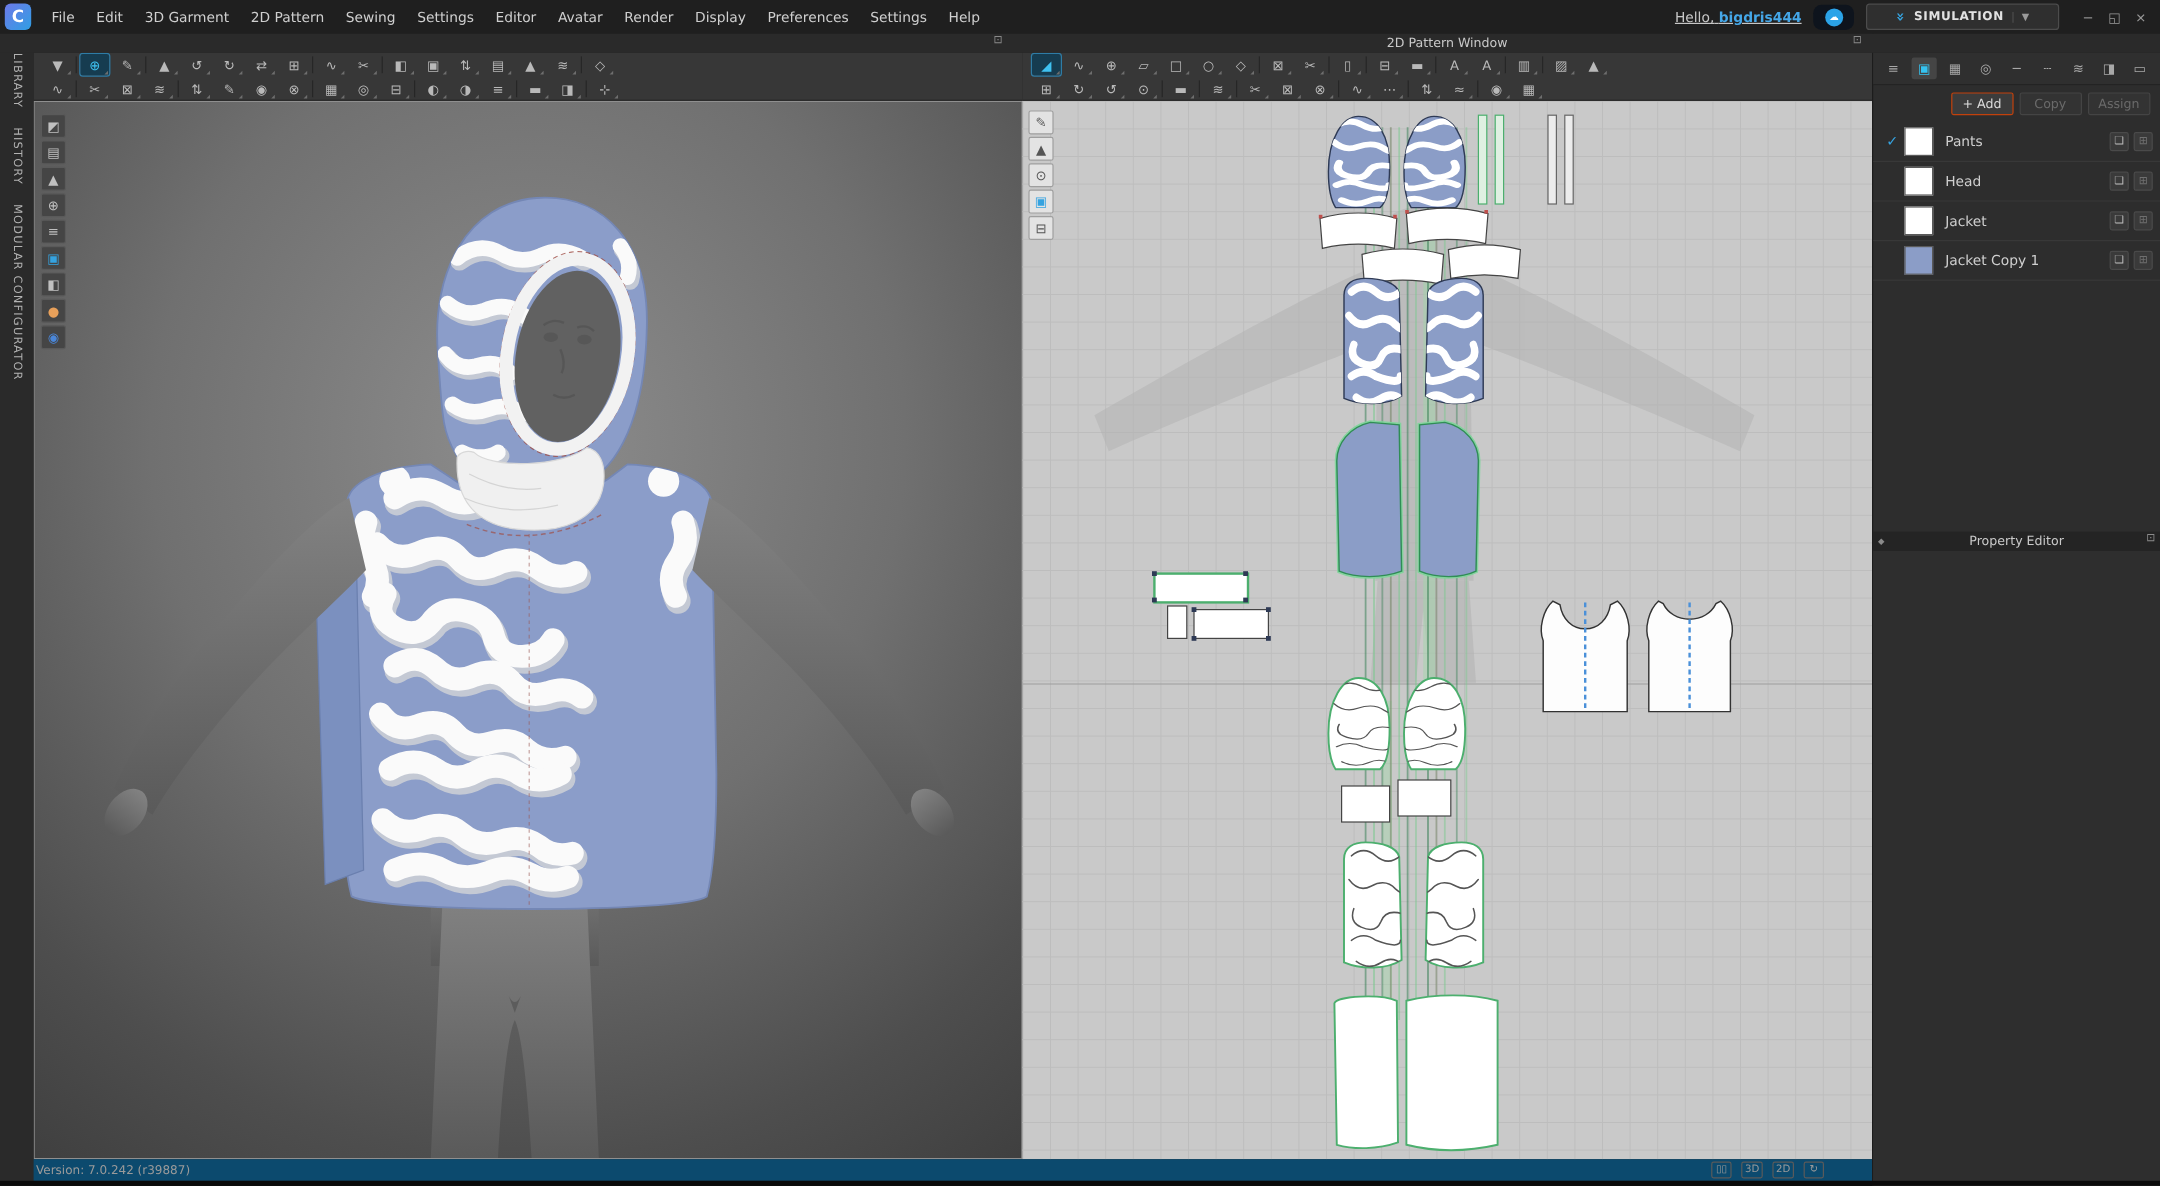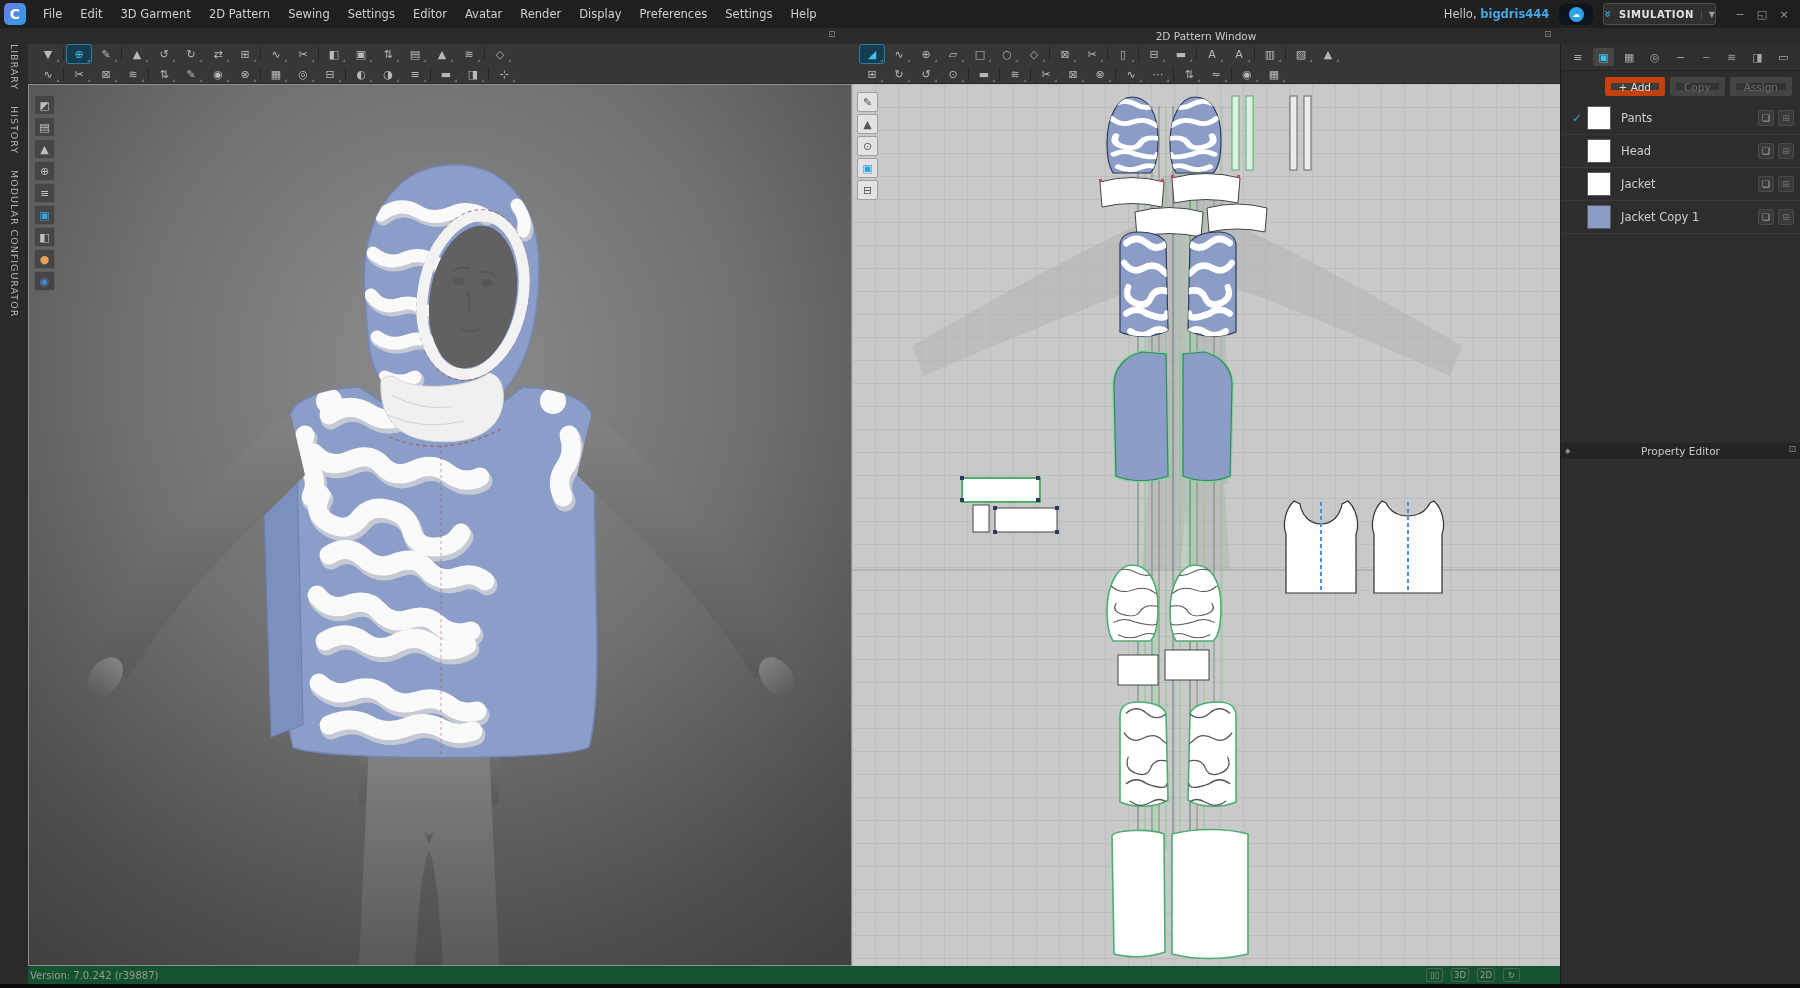--- a/index.html
+++ b/index.html
@@ -5,25 +5,25 @@
   html,body{margin:0;padding:0;background:#000;}
   *{box-sizing:border-box;font-family:"DejaVu Sans","Liberation Sans",sans-serif;}
   #app{position:relative;width:1800px;height:988px;background:#262626;overflow:hidden;}
 
   
   .menubar{position:absolute;left:0;top:0;width:1800px;height:28px;background:#1f1f1f;display:flex;align-items:center;z-index:30;}
   .logo{width:22px;height:22px;margin:0 8px 0 4px;border-radius:5px;background:linear-gradient(135deg,#6d79e8,#2f9fe4);color:#fff;font-weight:bold;font-size:14px;display:flex;align-items:center;justify-content:center;}
   .menu-items{display:flex;align-items:center;}
   .menu-item{color:#cfcfcf;font-size:11.5px;padding:0 9px;height:28px;display:flex;align-items:center;cursor:default;}
   .mb-right{position:absolute;right:8px;top:0;height:28px;display:flex;align-items:center;gap:10px;}
-  .greet{font-size:11.5px;color:#c7c7c7;}
+  .greet{font-size:11.5px;color:#c7c7c7;text-decoration:underline;}
   .greet b{color:#45a7e8;font-weight:bold;}
   .cloud-btn{width:34px;height:21px;border-radius:7px;background:#0e141d;display:flex;align-items:center;justify-content:center;}
   .cloud-btn .ball{width:15px;height:15px;border-radius:50%;background:#2ba3e8;color:#fff;font-size:8px;line-height:15px;text-align:center;}
-  .sim-btn{height:22px;background:#2f2f2f;border:1px solid #4c4c4c;border-radius:3px;display:flex;align-items:center;padding:0 0;gap:7px;}
+  .sim-btn{height:22px;background:#2f2f2f;border:1px solid #4c4c4c;border-radius:3px;display:flex;align-items:center;padding:0 24px;gap:7px;}
   .sim-chev{color:#35a3e0;font-weight:bold;font-size:12px;display:inline-block;transform:rotate(90deg);}
   .sim-label{color:#e2e2e2;font-size:10px;font-weight:bold;letter-spacing:.5px;}
   .sim-caret{color:#9a9a9a;font-size:8px;border-left:1px solid #4c4c4c;padding-left:7px;}
   .win-btns{display:flex;gap:6px;margin-left:6px;}
   .win-btn{color:#999;font-size:11px;width:16px;text-align:center;}
 
   
   .titlestrip{position:absolute;left:0;top:28px;width:1800px;height:16px;background:#2a2a2a;z-index:20;}
   .ptitle{position:absolute;top:0;height:16px;display:flex;align-items:center;justify-content:center;color:#c9c9c9;font-size:10.5px;}
   .popout{position:absolute;top:1px;font-size:9px;color:#8a8a8a;}
@@ -52,35 +52,35 @@
 
   
   .rightpanel{position:absolute;left:1560px;top:28px;width:240px;height:960px;background:#2d2d2d;z-index:15;border-left:1px solid #1c1c1c;}
   .rp-header{position:relative;height:16px;background:#242424;display:flex;align-items:center;justify-content:center;color:#c9c9c9;font-size:10.5px;}
   .rp-header .collapse{position:absolute;left:4px;color:#8a8a8a;font-size:7px;}
   .rp-header .popout{right:4px;}
   .ob-tabs{display:flex;align-items:center;gap:4px;padding:4px 6px;background:#2f2f2f;border-bottom:1px solid #232323;}
   .ob-tab{width:22px;height:18px;border-radius:2px;color:#a8a8a8;font-size:11px;display:flex;align-items:center;justify-content:center;}
   .ob-tab.active{background:#454545;color:#35c3f0;}
   .ob-btnrow{display:flex;justify-content:flex-end;gap:5px;padding:6px 8px;}
-  .ob-btn{min-width:52px;height:19px;background:#3c3c3c;border:6px solid #c2410c;border-radius:2px;color:#dcdcdc;font-size:10.5px;display:flex;align-items:center;justify-content:center;padding:0 8px;}
+  .ob-btn{min-width:52px;height:19px;background:#3c3c3c;border:1px solid #c2410c;border-radius:2px;color:#dcdcdc;font-size:10.5px;display:flex;align-items:center;justify-content:center;padding:0 8px;}
   .ob-btn.disabled{color:#6a6a6a;border-color:#444;background:#333;}
   .ob-row{display:flex;align-items:center;height:33px;border-bottom:1px solid #383838;padding:0 6px;position:relative;}
   .ob-check{width:20px;color:#35a3e0;font-weight:bold;font-size:12px;text-align:center;visibility:hidden;}
   .ob-row.checked .ob-check{visibility:visible;}
   .ob-swatch{width:24px;height:24px;border:1px solid #5a5a5a;margin-right:10px;}
   .ob-label{flex:1;color:#cfcfcf;font-size:11.5px;}
   .ob-ico{width:16px;height:16px;margin-left:4px;background:#3a3a3a;border:1px solid #4a4a4a;border-radius:2px;color:#bdbdbd;font-size:9px;display:flex;align-items:center;justify-content:center;}
   .ob-ico.dim{color:#6f6f6f;}
   .pe-header{margin-top:0;}
   .ob-list{height:225px;}
   .ob-spacer{height:116px;}
 
   
-  .statusbar{position:absolute;left:0;top:966px;width:1560px;height:18px;background:#14532d;display:flex;align-items:center;z-index:6;}
+  .statusbar{position:absolute;left:0;top:966px;width:1560px;height:18px;background:#0c4a6e;display:flex;align-items:center;z-index:6;}
   .version{color:#9a9a9a;font-size:10px;margin-left:30px;}
   .view-btns{position:absolute;right:40px;display:flex;gap:8px;}
   .view-btn{min-width:17px;height:14px;border:1px solid #5a5a5a;border-radius:2px;color:#9a9a9a;font-size:8.5px;display:flex;align-items:center;justify-content:center;padding:0 2px;}
   .bottomline{position:absolute;left:0;top:984px;width:1800px;height:4px;background:#0a0a0a;z-index:25;}
 </style>
 </head>
 <body>
 
 <div id="app">
 

